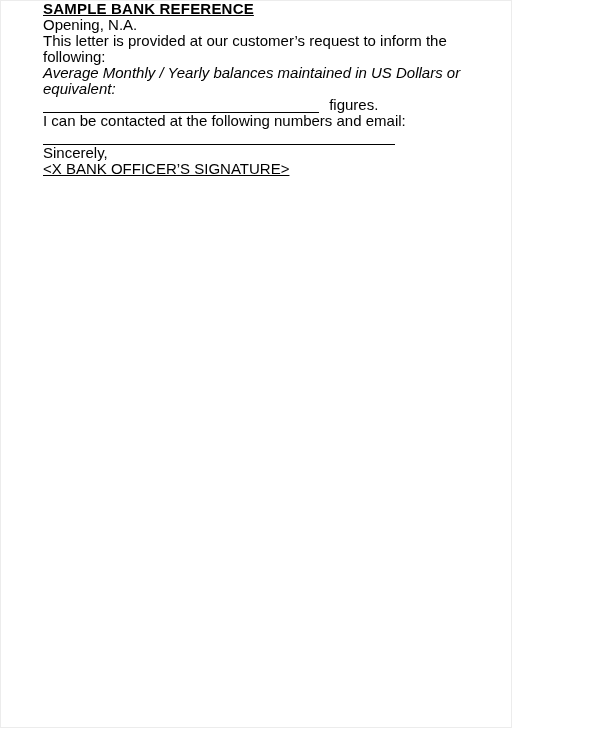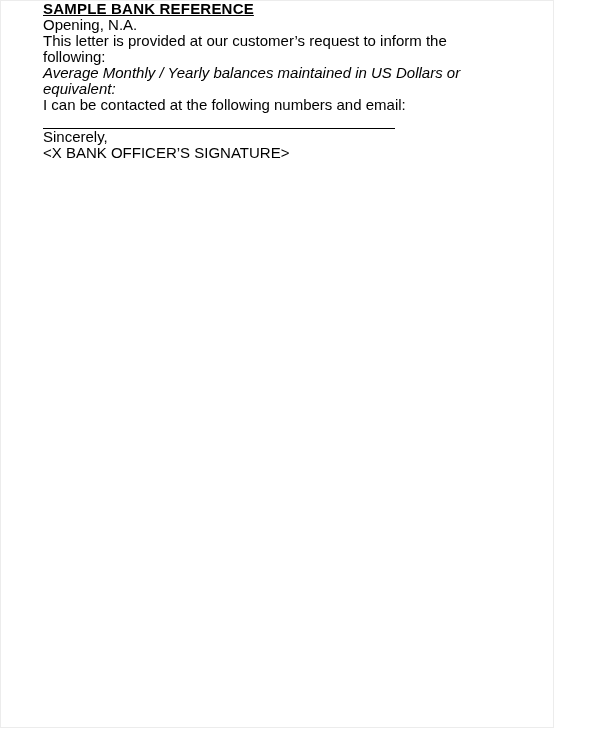--- a/index.html
+++ b/index.html
@@ -3,21 +3,21 @@
 <meta charset="utf-8">
 <style>
   html, body {
     margin: 0;
     padding: 0;
     background: #ffffff;
     font-family: "Liberation Sans", "DejaVu Sans", sans-serif;
   }
   .page {
     position: relative;
-    width: 554px;
+    width: 512px;
     height: 728px;
     background: #ffffff;
     border: 1px solid #ececec;
     box-sizing: border-box;
     color: #000000;
     font-size: 15px;
     line-height: 16px;
     padding: 0 48px 0 42px;
     overflow: hidden;
   }
@@ -35,21 +35,21 @@
   .subject-line   { margin-top: 68px; }
   .intro-line     { margin-top: 18px; }
   .field-line-1   { margin-top: 30px; }
   .field-line-2   { margin-top: 15px; }
   .balances-line  { margin-top: 14px; font-style: italic; }
   .figures-line   { margin-top: 13px; }
   .confirm-line   { margin-top: 14px; }
   .contact-line   { margin-top: 22px; }
   .blank-line     { margin-top: 21px; }
   .closing-line   { margin-top: 72px; }
-  .signature-line { margin-top: 26px; }
+  .signature-line { margin-top: 26px; text-decoration: underline; }
 
   .fill {
     display: inline-block;
     border-bottom: 1px solid #000;
     height: 14px;
     vertical-align: bottom;
     margin-left: 6px;
   }
   .fill-customer { width: 344px; }
   .fill-date     { width: 334px; }
@@ -65,20 +65,24 @@
 
   <p class="bank-name">Opening, N.A.</p>
 
 
   <p class="intro-line">This letter is provided at our customer’s request to inform the following:</p>
 
 
 
   <p class="balances-line">Average Monthly / Yearly balances maintained in US Dollars or equivalent:</p>
 
+  <p class="figures-line">
+    <span class="fill fill-figures"></span>
+    <span>figures.</span>
+  </p>
 
 
   <p class="contact-line">I can be contacted at the following numbers and email:</p>
 
   <p class="blank-line">
     <span class="fill fill-contact"></span>
   </p>
 
   <p class="closing-line">Sincerely,</p>
 

